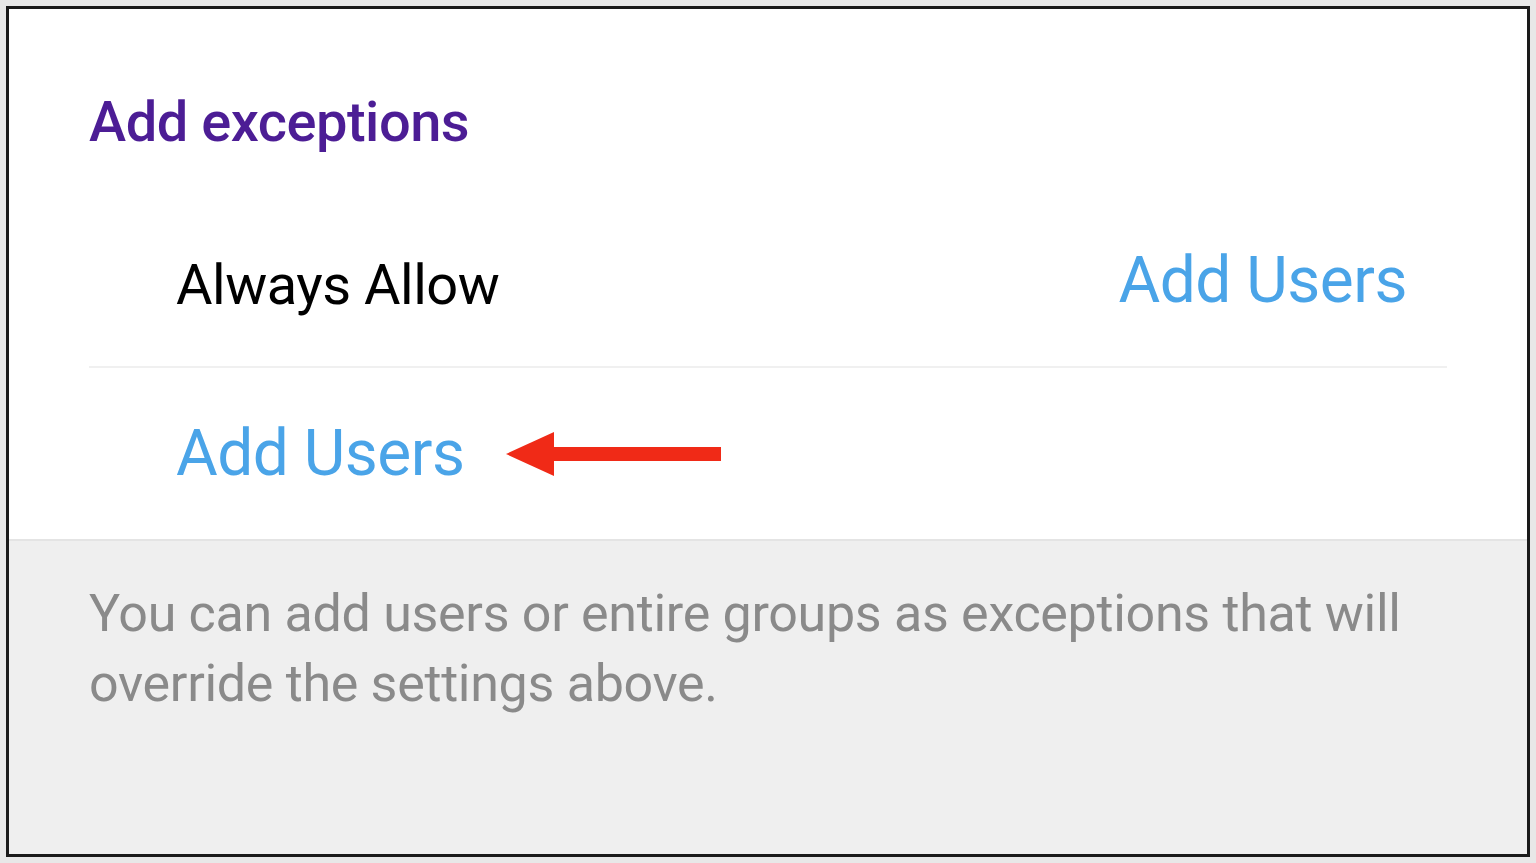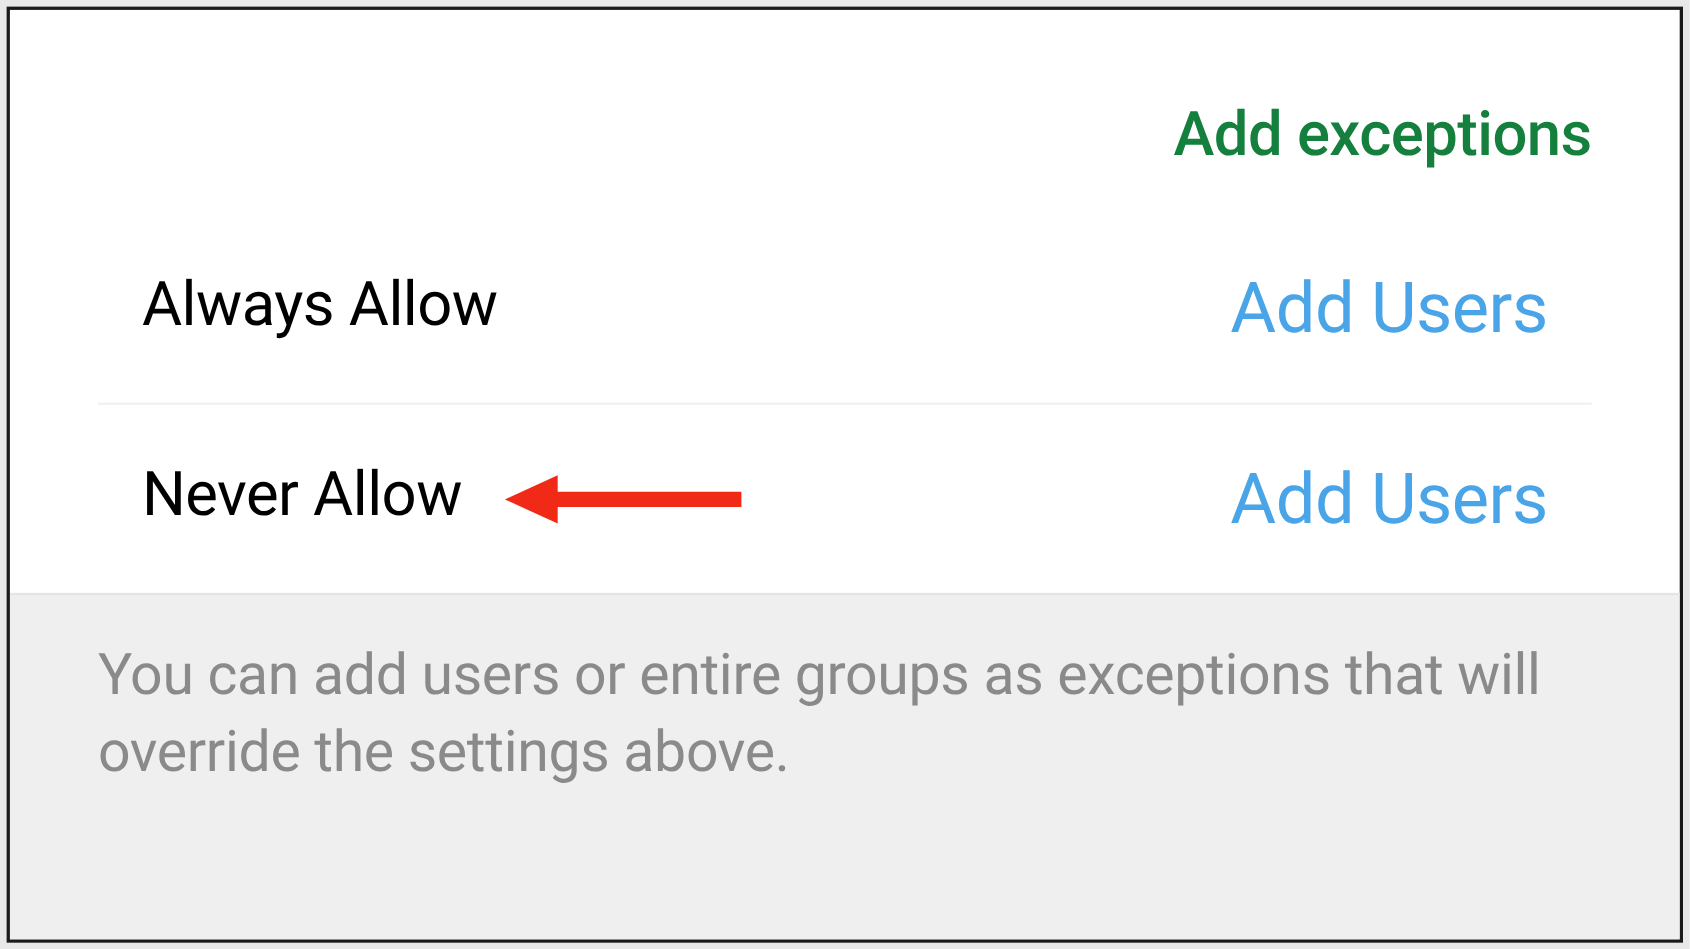--- a/index.html
+++ b/index.html
@@ -27,32 +27,32 @@
     .inner {
       width: 100%;
       height: 100%;
       display: flex;
       flex-direction: column;
     }
     .header {
       padding: 80px 80px 40px 80px;
     }
     .header-title {
-      color: #15803d;
+      color: #4c1d95;
       font-size: 56px;
       font-weight: 500;
       letter-spacing: -0.5px;
-      text-align: right;
     }
     .row {
       display: flex;
-      align-items: flex-start;
+      align-items: flex-end;
       justify-content: space-between;
       padding: 48px 120px;
       position: relative;
+      margin-left: 47px;
     }
     .row-divider {
       height: 2px;
       background: #f0f0f0;
       margin: 0 80px;
     }
     .row-label {
       color: #000000;
       font-size: 56px;
       font-weight: 400;
@@ -100,21 +100,20 @@
     </div>
 
     <div class="row">
       <div class="row-label">Always Allow</div>
       <div class="row-action">Add Users</div>
     </div>
 
     <div class="row-divider"></div>
 
     <div class="row">
-      <div class="row-label">Never Allow</div>
       <div class="row-action">Add Users</div>
       <div class="arrow-annotation">
         <svg class="arrow-svg" width="220" height="60" viewBox="0 0 220 60">
           <line x1="40" y1="30" x2="215" y2="30" stroke="#f02a17" stroke-width="14"></line>
           <polygon points="0,30 48,8 48,52" fill="#f02a17"></polygon>
         </svg>
       </div>
     </div>
 
     <div class="footer">

